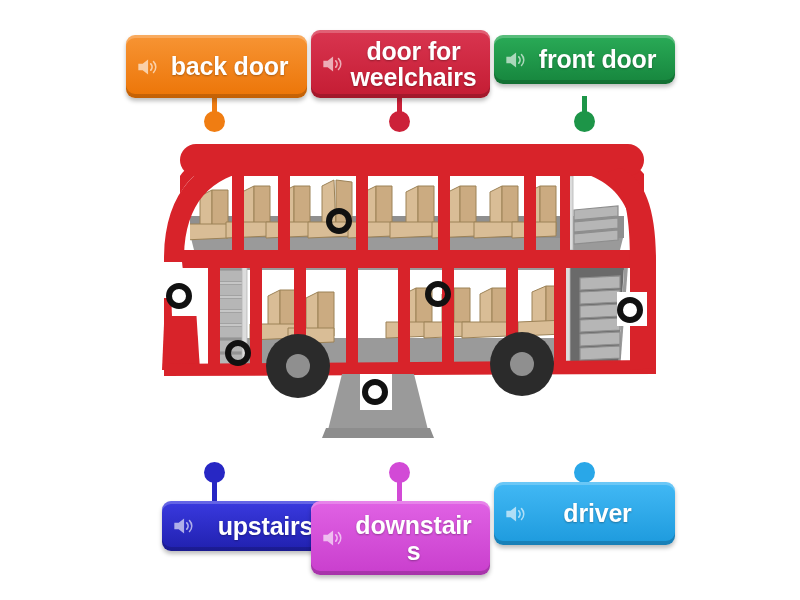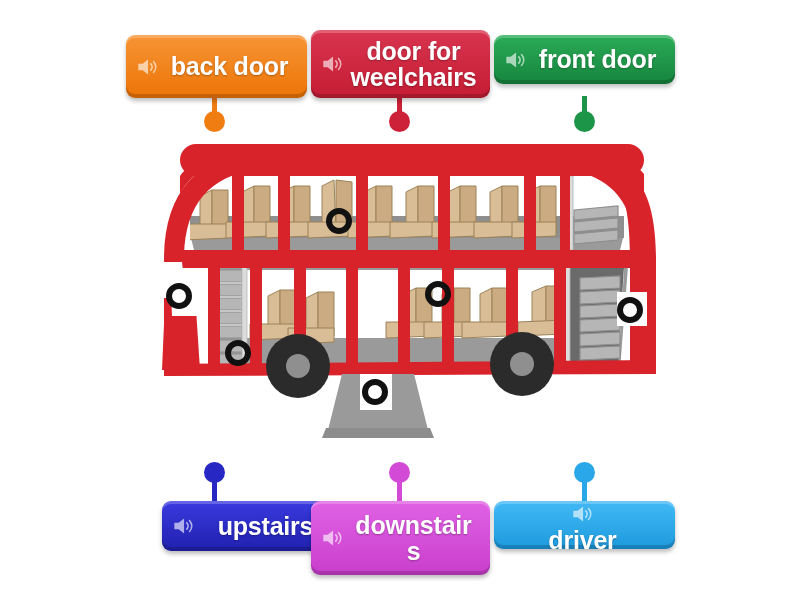--- a/index.html
+++ b/index.html
@@ -355,21 +355,21 @@
 
   <div class="chip" style="left:311px; top:501px; width:179px; height:74px; background:linear-gradient(#e062e4,#c93ecd);">
     <svg class="spk" viewBox="0 0 24 24">
       <path d="M4 9 L8 9 L13 5 L13 19 L8 15 L4 15 Z" fill="#ffffff"></path>
       <path d="M15.5 9.2 A4 4 0 0 1 15.5 14.8" stroke="#ffffff" stroke-width="1.6" fill="none" stroke-linecap="round"></path>
       <path d="M18 7 A7 7 0 0 1 18 17" stroke="#ffffff" stroke-width="1.4" fill="none" stroke-linecap="round"></path>
     </svg>
     <span class="chip-text">downstairs</span>
   </div>
 
-  <div class="chip" style="left:494px; top:501px; width:181px; height:48px; background:linear-gradient(#42b9f5,#1d9add);flex-direction:column;">
+  <div class="chip" style="left:494px; top:482px; width:181px; height:63px; background:linear-gradient(#42b9f5,#1d9add);">
     <svg class="spk" viewBox="0 0 24 24">
       <path d="M4 9 L8 9 L13 5 L13 19 L8 15 L4 15 Z" fill="#ffffff"></path>
       <path d="M15.5 9.2 A4 4 0 0 1 15.5 14.8" stroke="#ffffff" stroke-width="1.6" fill="none" stroke-linecap="round"></path>
       <path d="M18 7 A7 7 0 0 1 18 17" stroke="#ffffff" stroke-width="1.4" fill="none" stroke-linecap="round"></path>
     </svg>
     <span class="chip-text">driver</span>
   </div>
 
 </div>
 

